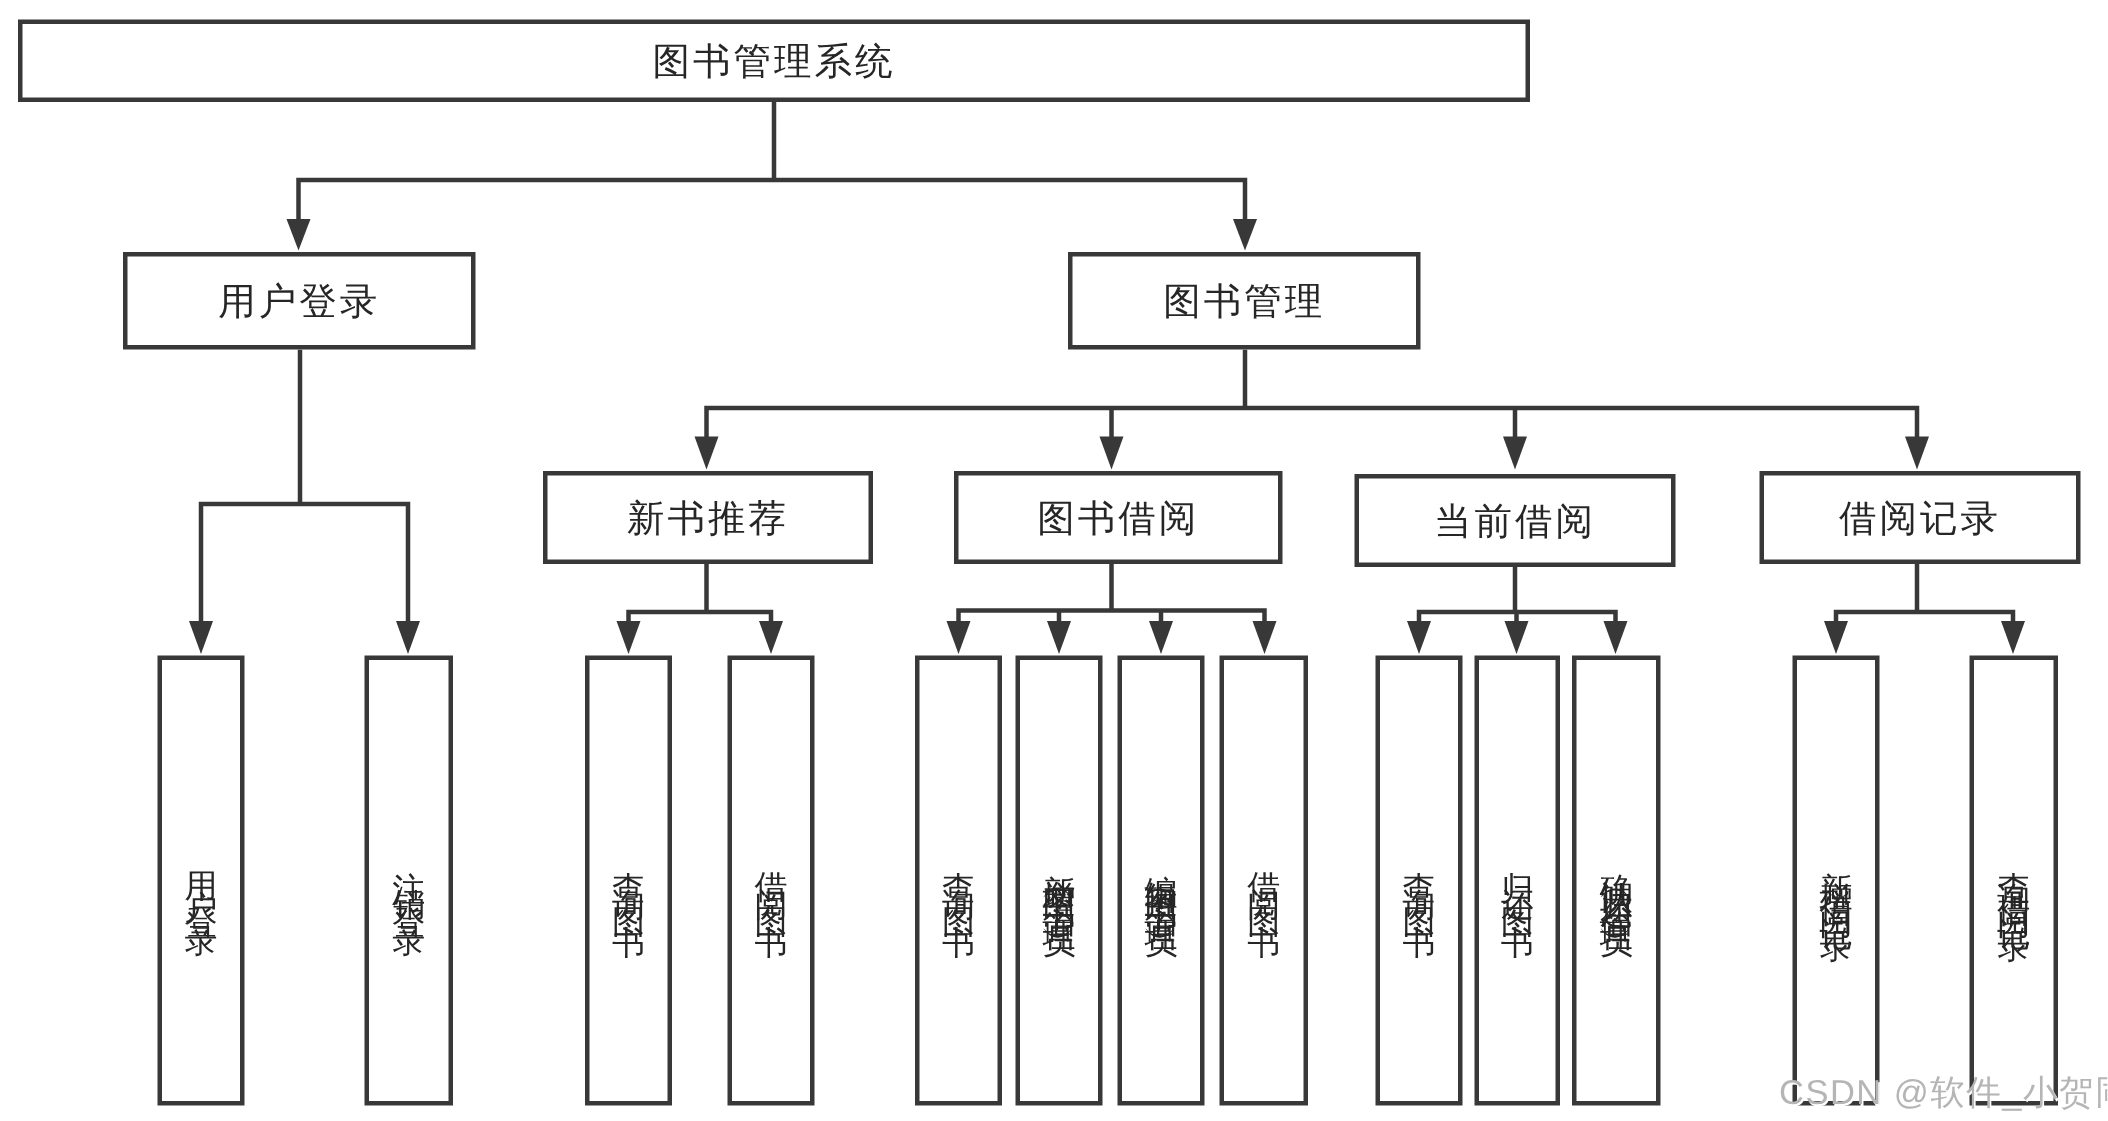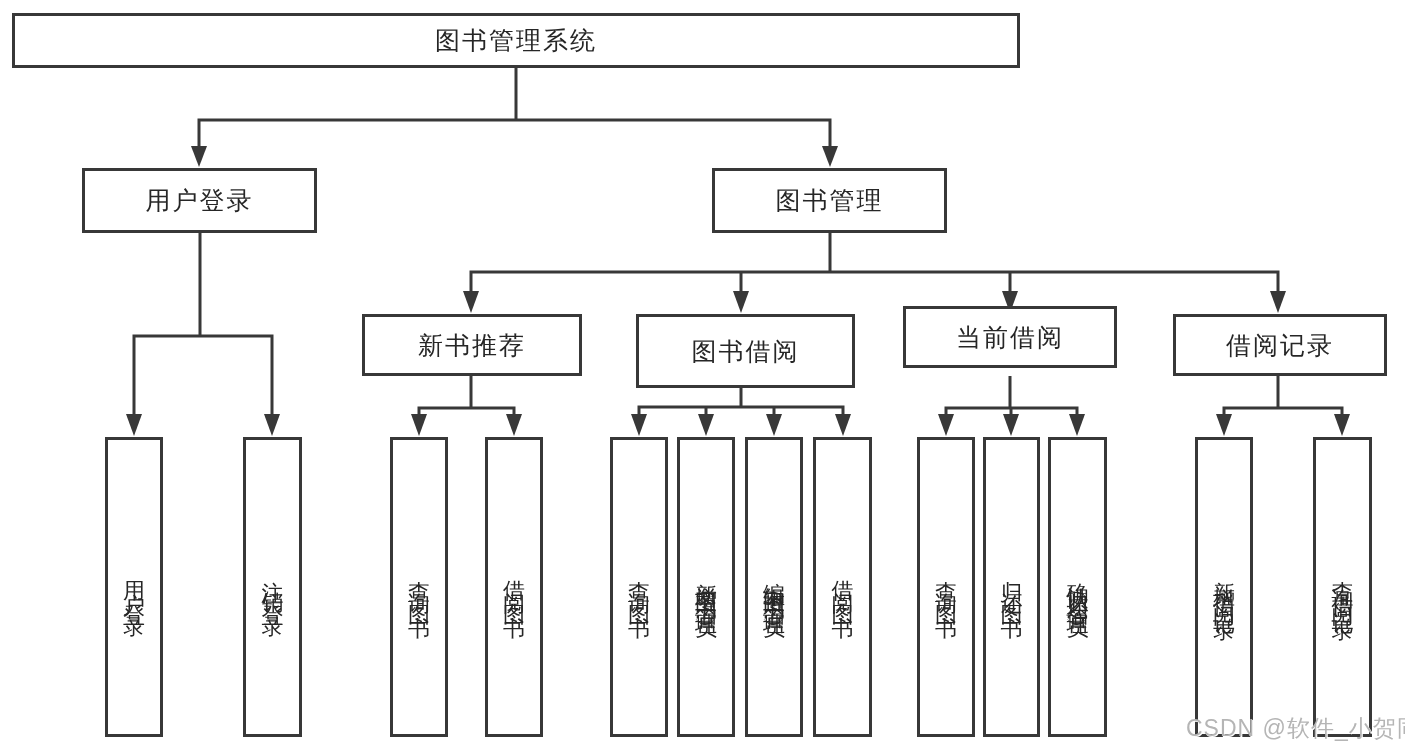--- a/index.html
+++ b/index.html
@@ -94,24 +94,24 @@
   <div class="node" style="left:82px;top:168px;width:235px;height:65px">
     <span class="lbl">用户登录</span>
   </div>
   <div class="node" style="left:362px;top:314px;width:220px;height:62px">
     <span class="lbl">新书推荐</span>
   </div>
 
   <div class="node" style="left:712px;top:168px;width:235px;height:65px">
     <span class="lbl">图书管理</span>
   </div>
-  <div class="node" style="left:636px;top:314px;width:219px;height:74px">
+  <div class="node" style="left:636px;top:314px;width:219px;height:62px">
     <span class="lbl">图书借阅</span>
   </div>
-  <div class="node" style="left:903px;top:306px;width:214px;height:62px">
+  <div class="node" style="left:903px;top:316px;width:214px;height:62px">
     <span class="lbl">当前借阅</span>
   </div>
   <div class="node" style="left:1173px;top:314px;width:214px;height:62px">
     <span class="lbl">借阅记录</span>
   </div>
 
   <div class="vnode" style="left:105px;width:58px">
     <span class="vlbl len4">用户登录</span>
   </div>
   <div class="vnode" style="left:243px;width:59px">

